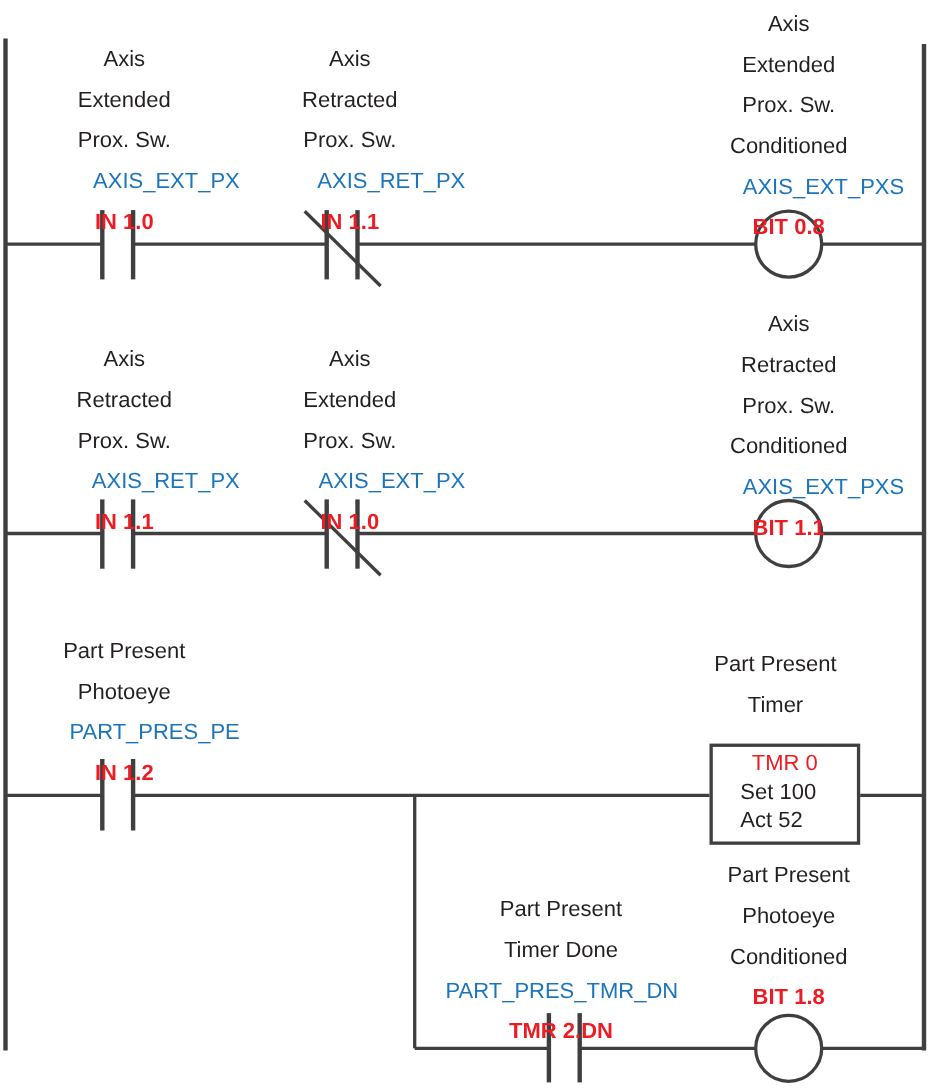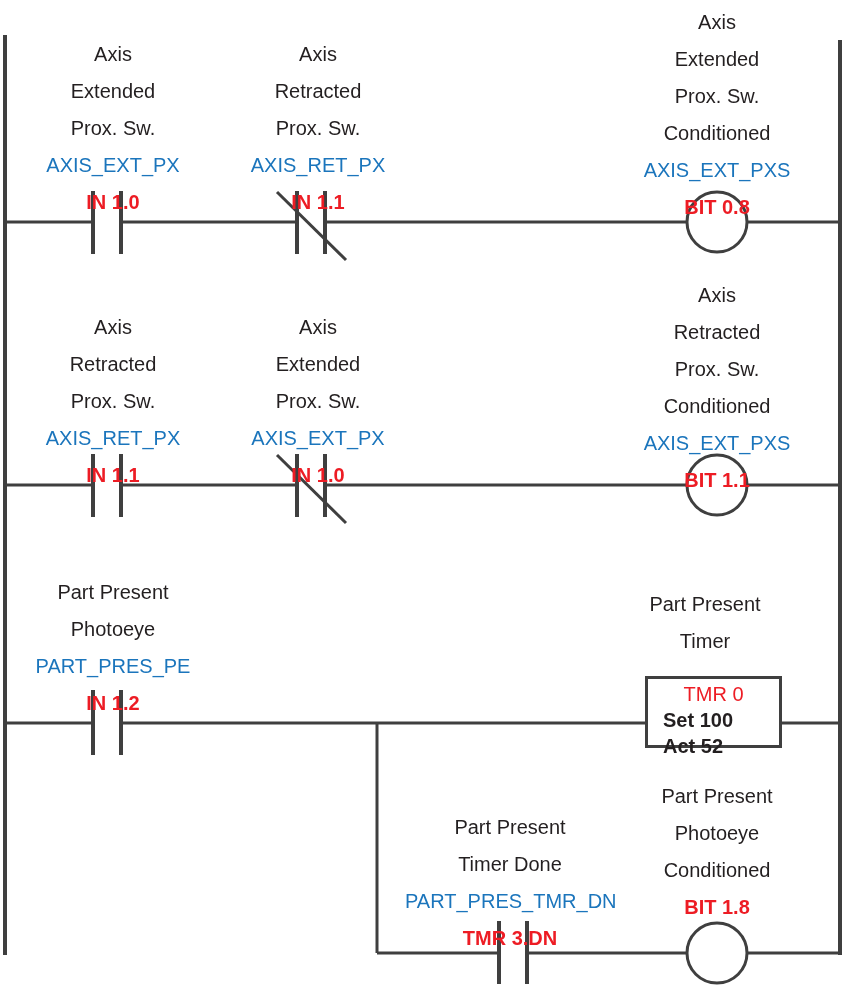--- a/index.html
+++ b/index.html
@@ -16,29 +16,29 @@
   .rail{stroke:var(--line,#3f3f3f);stroke-width:4;fill:none;}
   .bar{stroke:var(--line,#3f3f3f);stroke-width:4;fill:none;}
   .slash{stroke:var(--line,#3f3f3f);stroke-width:3;fill:none;}
   .coil{stroke:var(--line,#3f3f3f);stroke-width:3;fill:#ffffff;}
   .lbl{
     position:absolute;width:210px;text-align:center;
     font-size:20px;line-height:37px;
   }
   .lbl span{display:block;white-space:pre-line;}
   .lbl .name{color:var(--label,#231f20);}
-  .lbl .tag{color:var(--tag,#1b75bc);}
+  .lbl .tag{color:var(--tag,#1b75bc);text-align:right;}
   .lbl .addr{color:var(--addr,#ed1c24);font-weight:bold;}
   .tmr-box{
-    position:absolute;left:645px;top:676px;width:137px;height:72px;
+    position:absolute;left:645px;top:676px;width:137px;height:92px;
     border:3px solid var(--line,#3f3f3f);background:#ffffff;
     box-sizing:border-box;font-size:20px;line-height:26px;
   }
   .tmr-title{text-align:center;color:var(--addr,#ed1c24);margin-top:2px;}
-  .tmr-line{padding-left:15px;color:var(--label,#231f20);font-weight:bold;}
+  .tmr-line{padding-left:25px;color:var(--label,#231f20);}
 </style>
 </head>
 <body>
 
 <div class="stage">
 
   <svg width="846" height="989" viewBox="0 0 846 989">
 
     <line class="rail" x1="5" y1="35" x2="5" y2="955"></line>
     <line class="rail" x1="840" y1="40" x2="840" y2="955"></line>
@@ -160,21 +160,21 @@
   <div class="tmr-box">
     <div class="tmr-title">TMR 0</div>
     <div class="tmr-line">Set 100</div>
     <div class="tmr-line">Act 52</div>
   </div>
 
   <div class="lbl" style="left:405px;top:809px;">
     <span class="name">Part Present
 Timer Done</span>
     <span class="tag">PART_PRES_TMR_DN</span>
-    <span class="addr">TMR 3.DN</span>
+    <span class="addr">TMR 2.DN</span>
   </div>
   <div class="lbl" style="left:612px;top:778px;">
     <span class="name">Part Present
 Photoeye
 Conditioned</span>
     <span class="addr">BIT 1.8</span>
   </div>
 
 </div>
 

